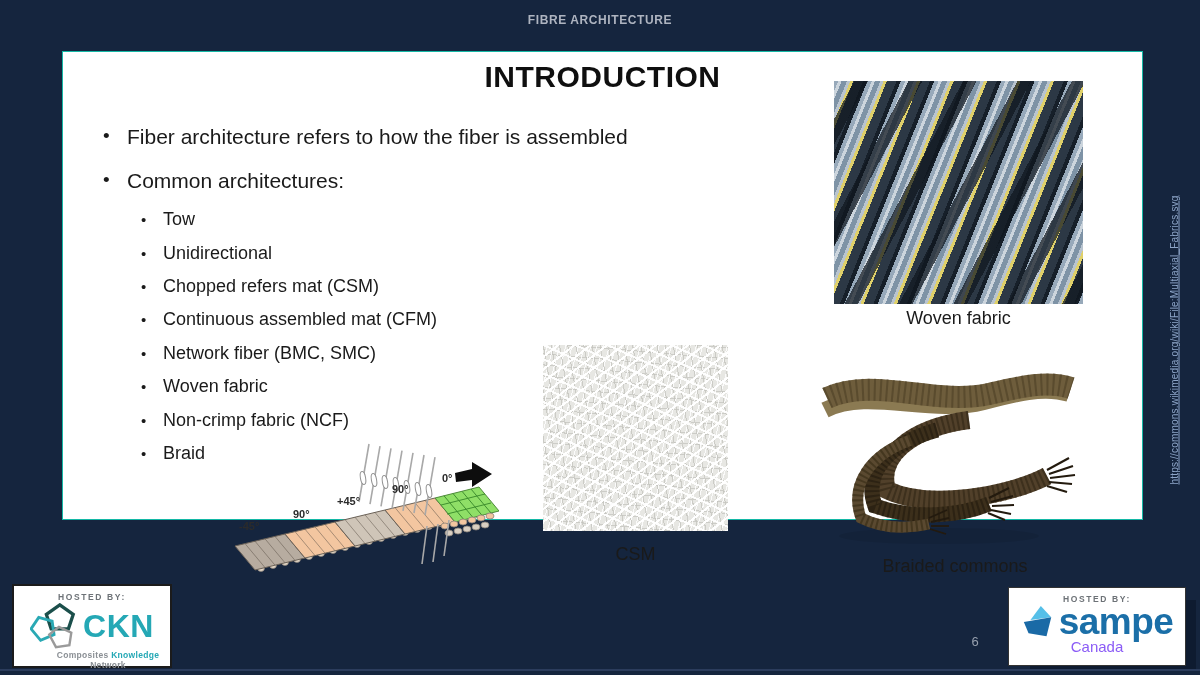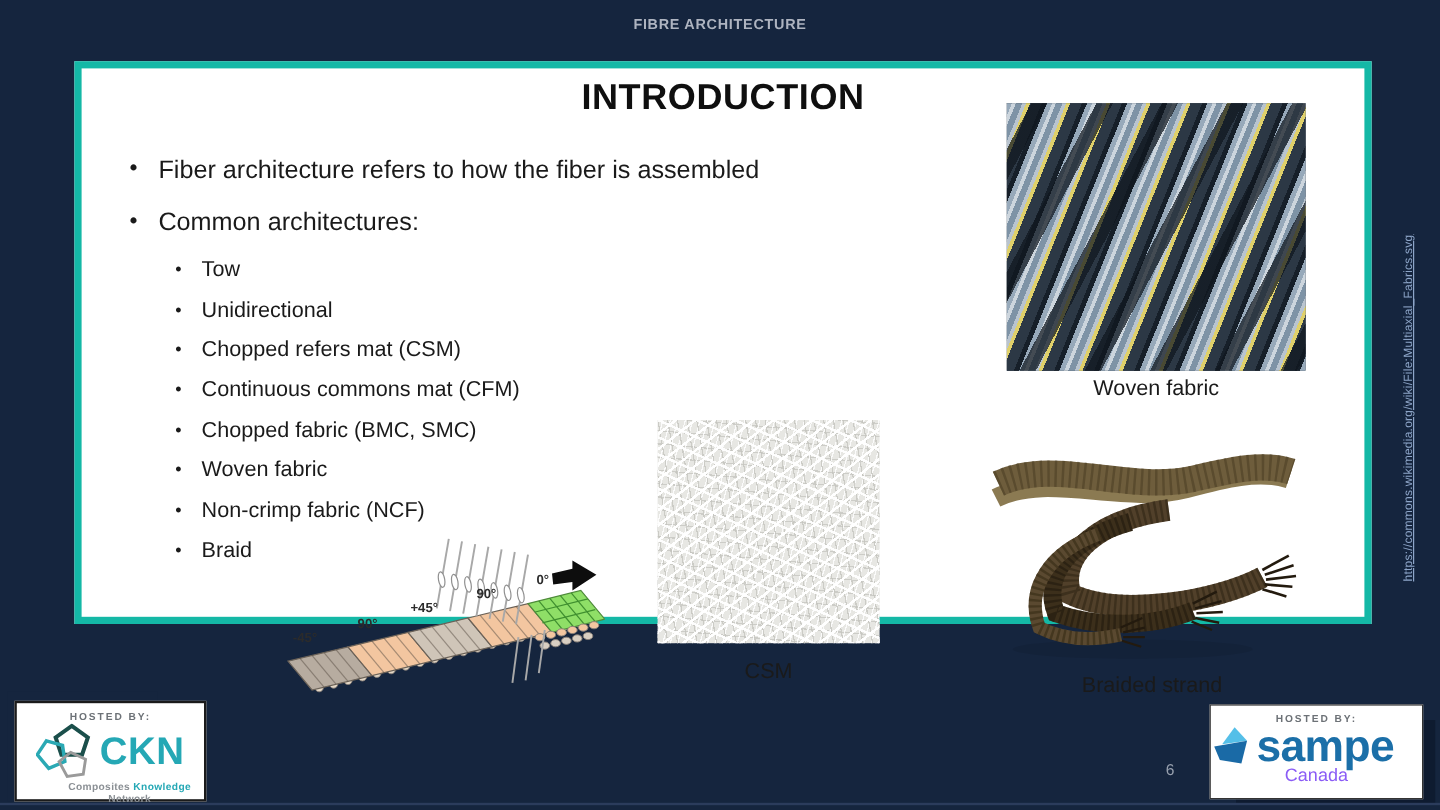--- a/index.html
+++ b/index.html
@@ -13,21 +13,21 @@
   
   .frame-header {
     position:absolute; top:13px; left:0; width:100%;
     text-align:center; font-size:12px; font-weight:bold;
     letter-spacing:.6px; color:#aeb4c0;
   }
   .bottom-line { position:absolute; left:0; top:669px; width:1200px; height:2px; background:#2b3c5c; z-index:4; }
   
   .slide {
     position:absolute; left:62px; top:51px; width:1081px; height:469px;
-    background:#ffffff; border:6px solid #14b8a6; z-index:1;
+    background:#ffffff; border:1px solid #14b8a6; z-index:1;
   }
   .slide-title {
     position:absolute; top:8px; left:0; width:100%;
     text-align:center; font-size:30px; font-weight:bold;
     letter-spacing:.5px; color:#0f0f0f;
   }
   .bullet { position:absolute; left:40px; display:flex; font-size:21px; color:#1a1a1a; }
   .bullet .dot { width:24px; font-size:19px; }
   .bullet-1 { top:73px; }
   .bullet-2 { top:117px; }
@@ -75,21 +75,21 @@
   .accent-ckn { left:6px; top:576px; width:125px; height:92px; background:#15253e; }
   .accent-sampe { left:1030px; top:600px; width:166px; height:70px; background:#0e1b30; }
   .logo-card { position:absolute; background:#ffffff; z-index:3; }
   .ckn-card { left:12px; top:584px; width:160px; height:84px; border:2px solid #1b1b1b; }
   .sampe-card { left:1008px; top:587px; width:178px; height:79px; border:1.5px solid #333; }
   .hosted-by { margin-top:6px; text-align:center; font-size:8.5px; font-weight:bold; letter-spacing:1.6px; color:#6d7277; }
   .ckn-row { display:flex; justify-content:center; align-items:center; gap:3px; margin-top:1px; }
   .ckn-acronym { font-size:32px; font-weight:bold; color:#25a8b5; letter-spacing:.5px; }
   .ckn-tagline { text-align:center; font-size:8.5px; font-weight:bold; letter-spacing:.3px; color:#8a8f94; margin-top:1px;padding-left:32px; }
   .ckn-tagline .kw { color:#25a8b5; }
-  .sampe-row { display:flex; justify-content:flex-start; align-items:flex-start; gap:4px; margin-top:0px; }
+  .sampe-row { display:flex; justify-content:center; align-items:flex-start; gap:4px; margin-top:0px; }
   .sampe-word { font-size:37px; font-weight:600; color:#1b6fa8; letter-spacing:-.5px; line-height:36px; }
   .sampe-region { text-align:center; font-size:15px; color:#8b5cf6; margin-top:-2px; }
 </style>
 </head>
 <body>
 
 <div class="frame-header">FIBRE ARCHITECTURE</div>
 
 <div class="slide">
 
@@ -112,25 +112,25 @@
     <li>
         <span class="dot">•</span>
         <span>Unidirectional</span>
       </li>
     <li>
         <span class="dot">•</span>
         <span>Chopped refers mat (CSM)</span>
       </li>
     <li>
         <span class="dot">•</span>
-        <span>Continuous commons mat (CFM)</span>
-      </li>
-    <li>
-        <span class="dot">•</span>
-        <span>Chopped fabric (BMC, SMC)</span>
+        <span>Continuous assembled mat (CFM)</span>
+      </li>
+    <li>
+        <span class="dot">•</span>
+        <span>Network fiber (BMC, SMC)</span>
       </li>
     <li>
         <span class="dot">•</span>
         <span>Woven fabric</span>
       </li>
     <li>
         <span class="dot">•</span>
         <span>Non-crimp fabric (NCF)</span>
       </li>
     <li>
@@ -175,21 +175,21 @@
           <line x1="172" y1="152" x2="192" y2="156"></line>
         <line x1="169" y1="155" x2="186" y2="162"></line>
       </g>
       <g stroke="#231a0e" stroke-width="1.8">
         <line x1="110" y1="160" x2="128" y2="152"></line>
           <line x1="112" y1="164" x2="130" y2="160"></line>
         <line x1="112" y1="168" x2="130" y2="168"></line>
           <line x1="111" y1="171" x2="127" y2="176"></line>
       </g>
     </svg>
-    <div class="fig-caption">Braided strand</div>
+    <div class="fig-caption">Braided commons</div>
   </div>
 
   <div class="figure fig-ncf">
     <svg class="fig-img" viewBox="0 0 270 142">
 
       <g stroke="#8a8178" stroke-width="0.7" fill="#e3d7c6">
         <circle cx="32" cy="126" r="3.5"></circle>
           <circle cx="44" cy="123" r="3.5"></circle>
           <circle cx="56" cy="120" r="3.5"></circle>
         <circle cx="68" cy="117" r="3.5"></circle>

